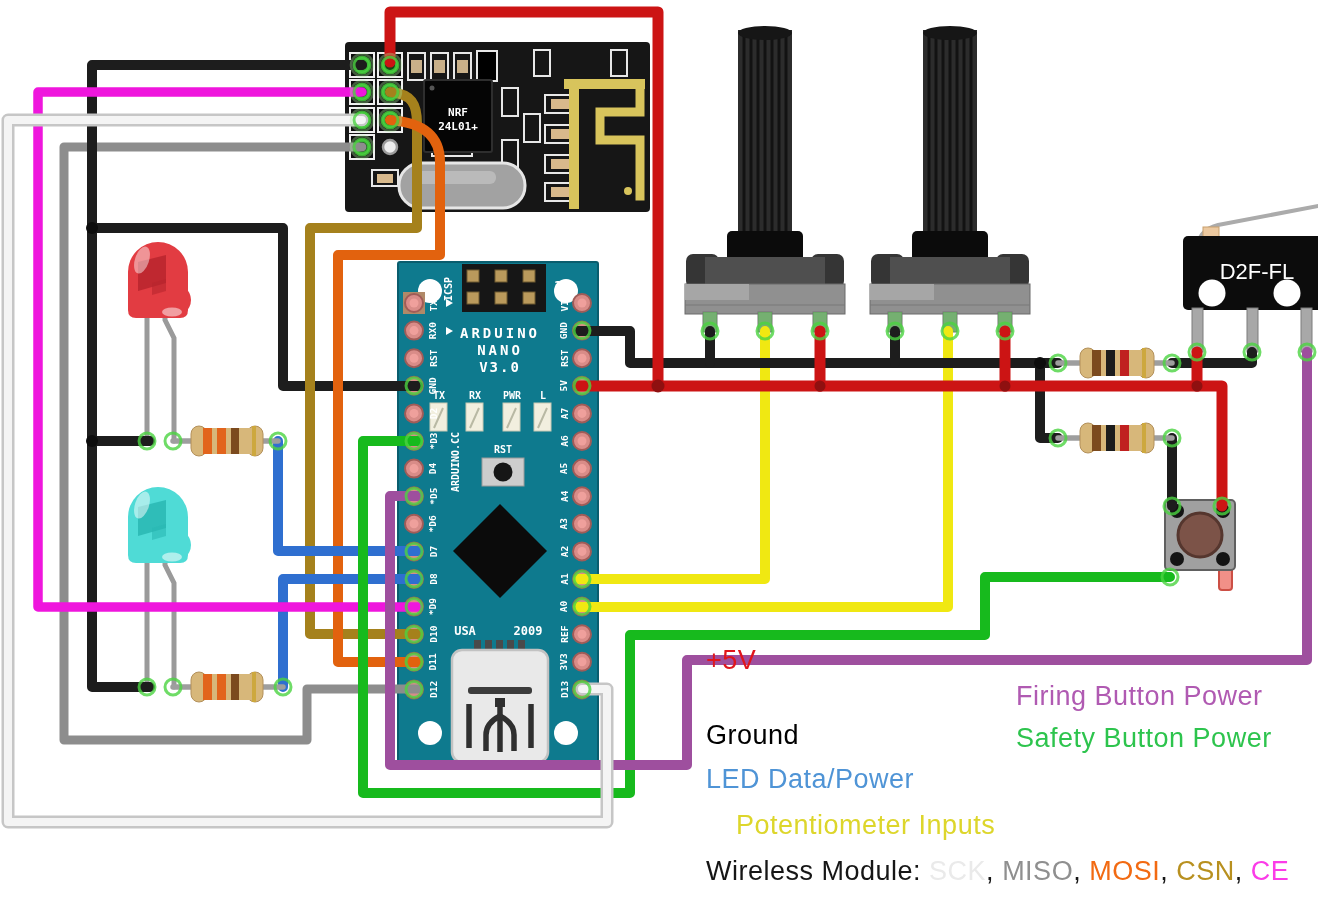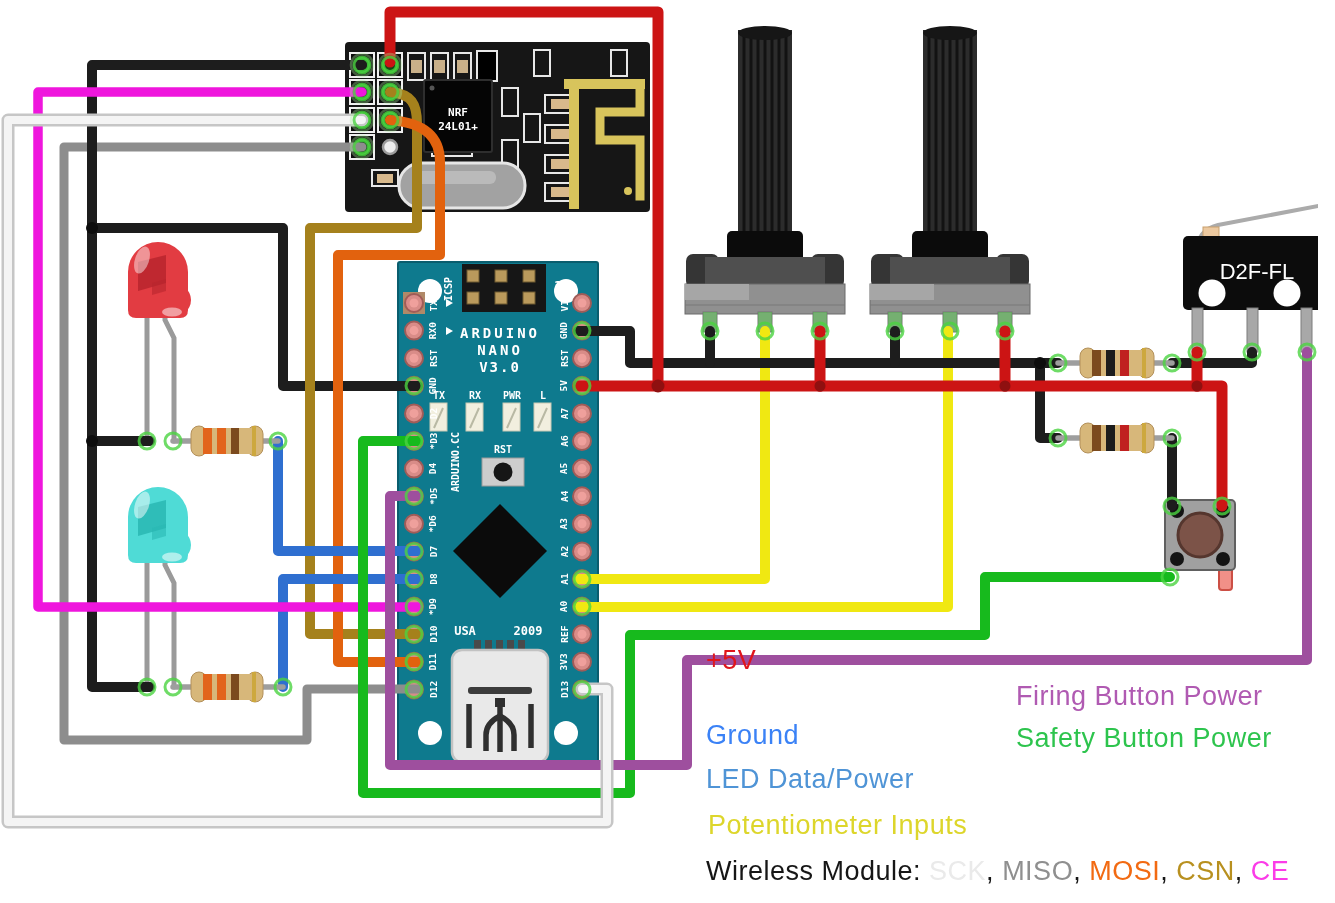--- a/index.html
+++ b/index.html
@@ -459,23 +459,23 @@
     <circle class="ring" cx="283" cy="687" r="8"></circle>
     <circle class="ring" cx="1058" cy="363" r="8"></circle>
     <circle class="ring" cx="1172" cy="363" r="8"></circle>
     <circle class="ring" cx="1058" cy="438" r="8"></circle>
     <circle class="ring" cx="1172" cy="438" r="8"></circle>
   </g>
 </svg>
 
   <div>
     <div class="legend-item" style="left: 706px; top: 644px; color: rgb(224, 21, 27);">+5V</div>
-    <div class="legend-item" style="left: 706px; top: 719px; color: #3b82f6;">Ground</div>
+    <div class="legend-item" style="left: 706px; top: 719px; color: #000000;">Ground</div>
     <div class="legend-item" style="left: 706px; top: 763px; color: rgb(79, 148, 214);">LED Data/Power</div>
-    <div class="legend-item" style="left: 708px; top: 809px; color: rgb(221, 214, 43);">Potentiometer Inputs</div>
+    <div class="legend-item" style="left: 736px; top: 809px; color: rgb(221, 214, 43);">Potentiometer Inputs</div>
     <div class="legend-item" style="left: 1016px; top: 680px; color: rgb(176, 90, 178);">Firing Button Power</div>
     <div class="legend-item" style="left: 1016px; top: 722px; color: rgb(45, 196, 77);">Safety Button Power</div>
     <div class="legend-item" style="left:706px;top:855px;">
       <span style="color: rgb(22, 22, 22);">Wireless Module: </span><span style="color: rgb(234, 234, 234);">SCK</span><span style="color: rgb(22, 22, 22);">, </span><span style="color: rgb(143, 143, 143);">MISO</span><span style="color: rgb(22, 22, 22);">, </span><span style="color: rgb(242, 106, 18);">MOSI</span><span style="color: rgb(22, 22, 22);">, </span><span style="color: rgb(184, 144, 31);">CSN</span><span style="color: rgb(22, 22, 22);">, </span><span style="color: rgb(251, 60, 232);">CE</span>
     </div>
   </div>
 
 </div>
 
 </body></html>

